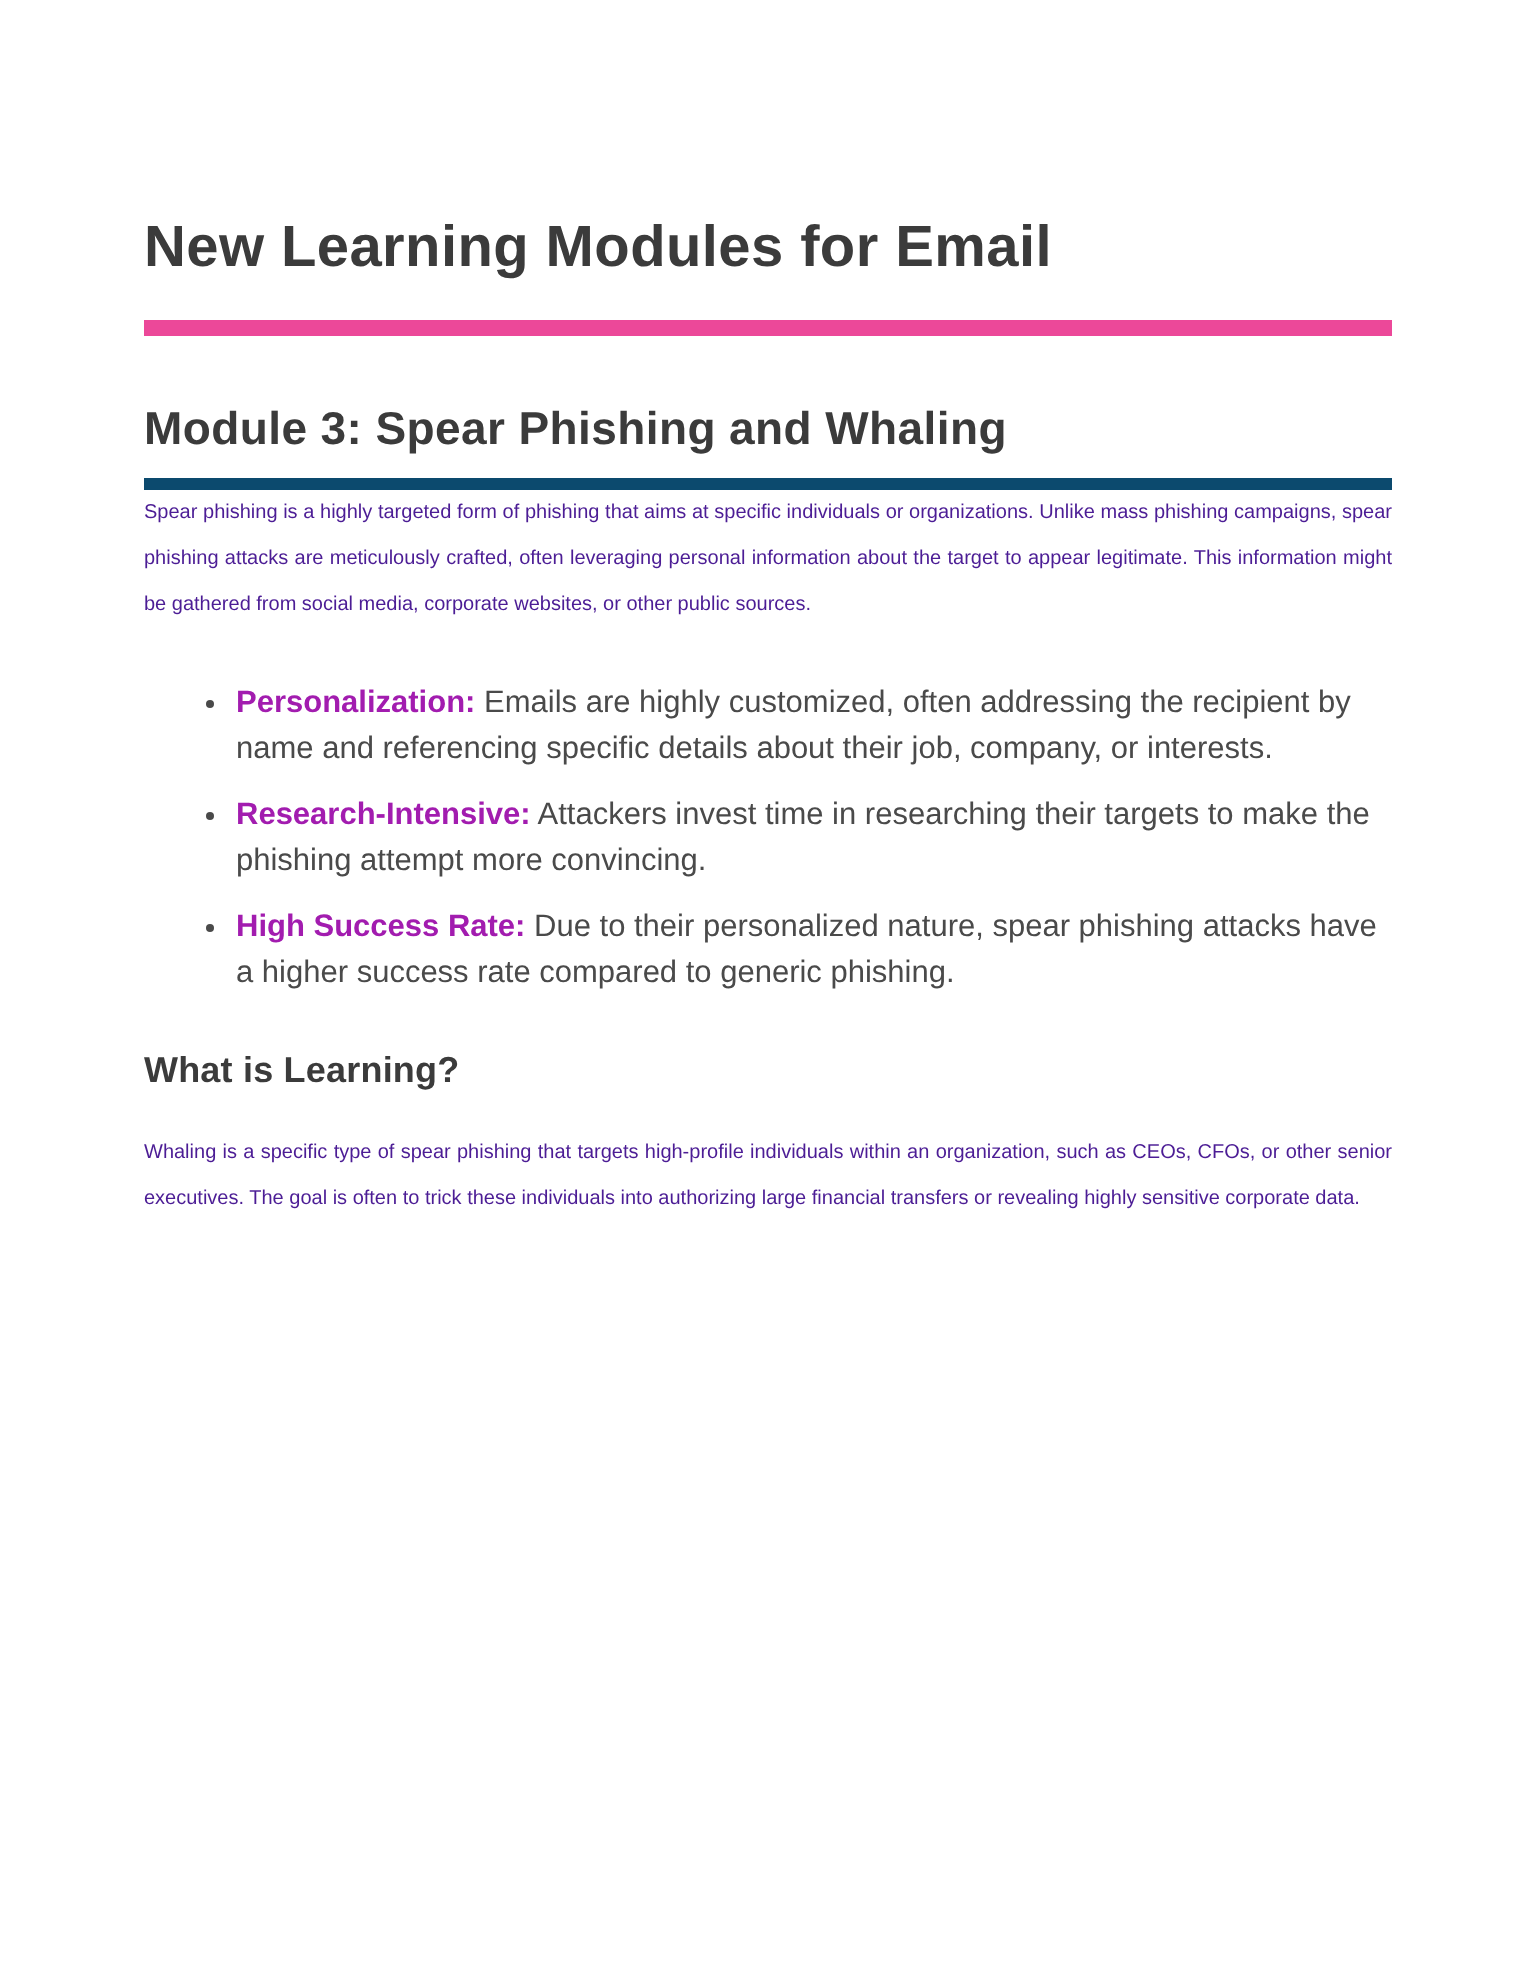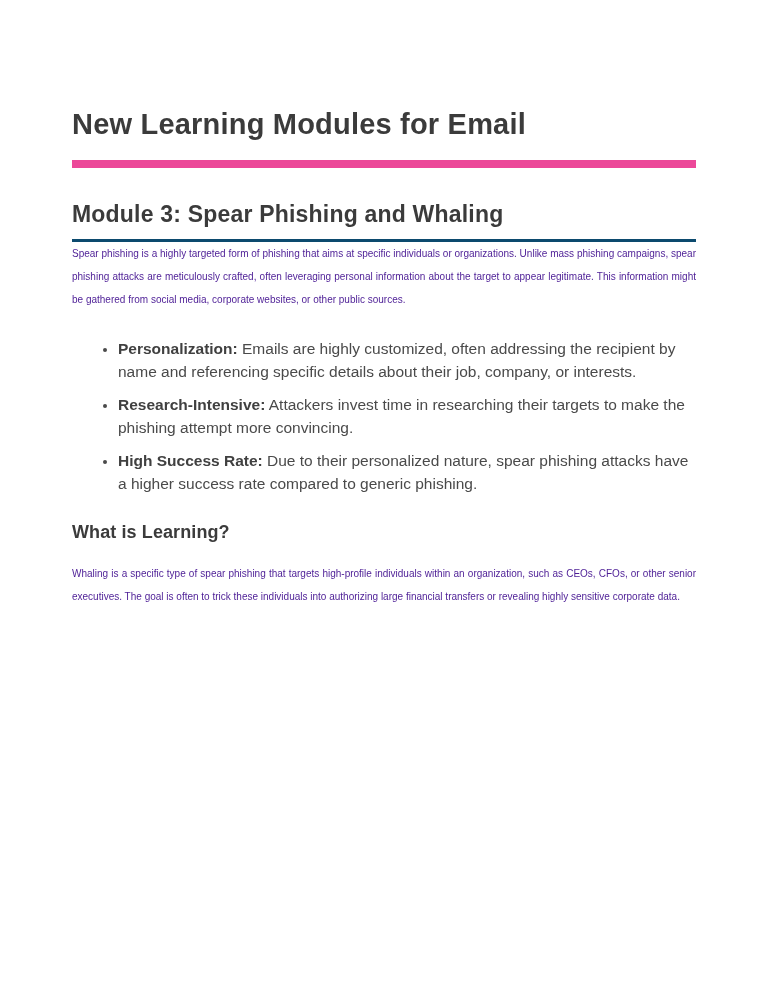--- a/index.html
+++ b/index.html
@@ -25,21 +25,21 @@
     border-bottom: 8px solid #ec4899;
     letter-spacing: 0.2px;
   }
   .module-heading {
     font-size: 23px;
     font-weight: 700;
     line-height: 31px;
     color: #3b3b3b;
     margin-top: 31px;
     padding-bottom: 9px;
-    border-bottom: 3px solid #0c4a6e;
+    border-bottom: 6px solid #0c4a6e;
     letter-spacing: 0.2px;
   }
   .sub-heading {
     font-size: 18px;
     font-weight: 700;
     line-height: 25px;
     color: #3b3b3b;
     margin-top: 25px;
     margin-bottom: 17px;
     letter-spacing: 0.1px;
@@ -56,21 +56,21 @@
     padding-left: 46px;
     list-style: disc outside;
   }
   ul.bullet-list li {
     font-size: 15.5px;
     line-height: 23px;
     color: #4a4a4a;
     margin-bottom: 10px;
   }
   ul.bullet-list li::marker { color: #4a4a4a; font-size: 14px; }
-  .term { font-weight: 700; color: #404040; }
+  .term { font-weight: 700; color: #a21caf; }
 </style>
 </head>
 <body>
 
 <div class="page">
 
   <h1 class="doc-title"><span>New Learning Modules for Email</span><br></h1>
 
   <h2 class="module-heading">Module 3: Spear Phishing and Whaling</h2>
 

